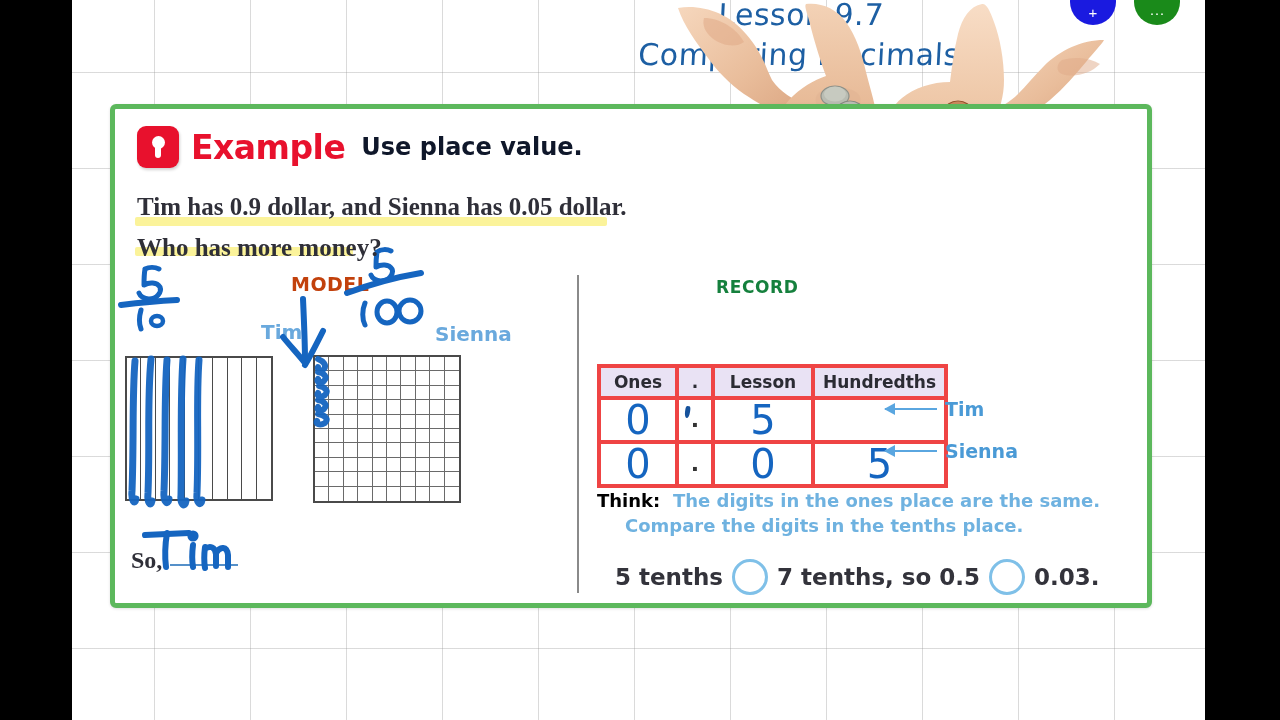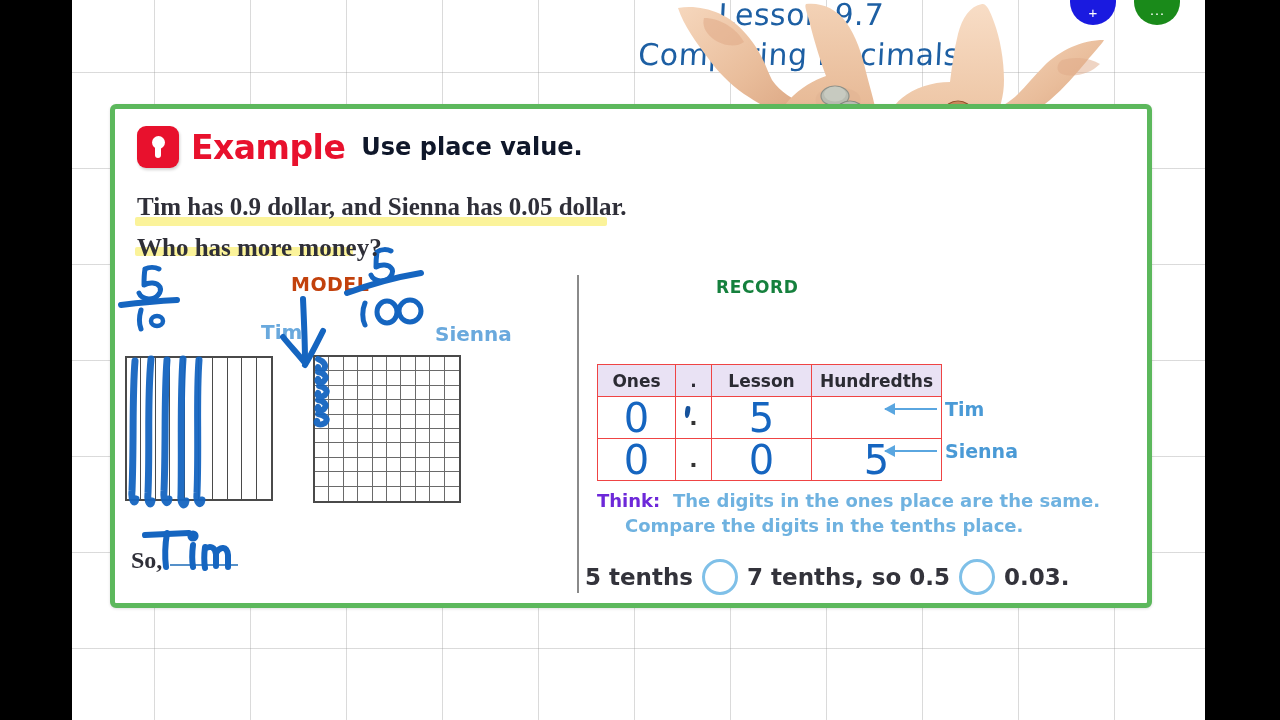--- a/index.html
+++ b/index.html
@@ -106,21 +106,21 @@
   .blank-line { display:inline-block; width:68px; border-bottom:2px solid #5590c9;
                 margin:0 6px; position:relative; top:-2px; }
 
   
   .vdiv { position:absolute; left:462px; top:166px; width:2px; height:318px;
           background:#8a8a8a; }
 
   
   .pv-table { position:absolute; left:482px; top:255px; border-collapse:collapse;
               font-family:"DejaVu Sans", sans-serif; }
-  .pv-table th, .pv-table td { border:1px solid #ef4444; text-align:center; }
+  .pv-table th, .pv-table td { border:4px solid #ef4444; text-align:center; }
   .pv-table th { background:#e9e2f4; color:#2b2b33; font-size:17px; font-weight:700;
                  height:32px; padding:0 8px; }
   .pv-table td { height:42px; background:#fff; }
   .c-ones { width:78px; } .c-dot { width:36px; } .c-tenths { width:100px; } .c-hund { width:126px; }
   .ink-digit { color:#1565c0; font-family:"DejaVu Sans", sans-serif;
                font-size:40px; font-weight:400; line-height:40px; }
   .dot-small { color:#333; font-size:22px; font-weight:700; line-height:1; }
 
   
   .side-row { position:absolute; display:flex; align-items:center; gap:8px; }
@@ -128,26 +128,26 @@
   .sr-sienna { left:770px; top:331px; }
   .arrow-l { position:relative; width:52px; height:2px; background:#5aa6e0; }
   .arrow-l::before { content:""; position:absolute; left:-1px; top:-5px;
                      border-top:6px solid transparent; border-bottom:6px solid transparent;
                      border-right:11px solid #5aa6e0; }
   .side-name { color:#4a9ad6; font-family:"DejaVu Sans", sans-serif; font-size:19px; font-weight:600; }
 
   
   .think { position:absolute; left:482px; top:379px; font-family:"DejaVu Sans", sans-serif;
            font-size:18px; line-height:25px; }
-  .think-kw { color:#6d28d9; font-weight:700; }
+  .think-kw { color:#000000; font-weight:700; }
   .think-tx { color:#6fb2e0; font-weight:600; }
   .think-l2 { margin-left:28px; }
 
   
-  .cmp { position:absolute; left:470px; top:450px; display:flex; align-items:center;
+  .cmp { position:absolute; left:500px; top:450px; display:flex; align-items:center;
          font-family:"DejaVu Sans", sans-serif; font-size:23px; font-weight:600; color:#33333b; }
   .cmp-circle { display:inline-block; width:36px; height:36px; border:3px solid #7fc0e8;
                 border-radius:50%; margin:0 9px; }
 
   
   #hands { position:absolute; left:598px; top:0; width:440px; height:330px;
            overflow:hidden; pointer-events:none; }
 
   
   .cursor-dot { position:absolute; left:613px; top:406px; width:5px; height:12px;

